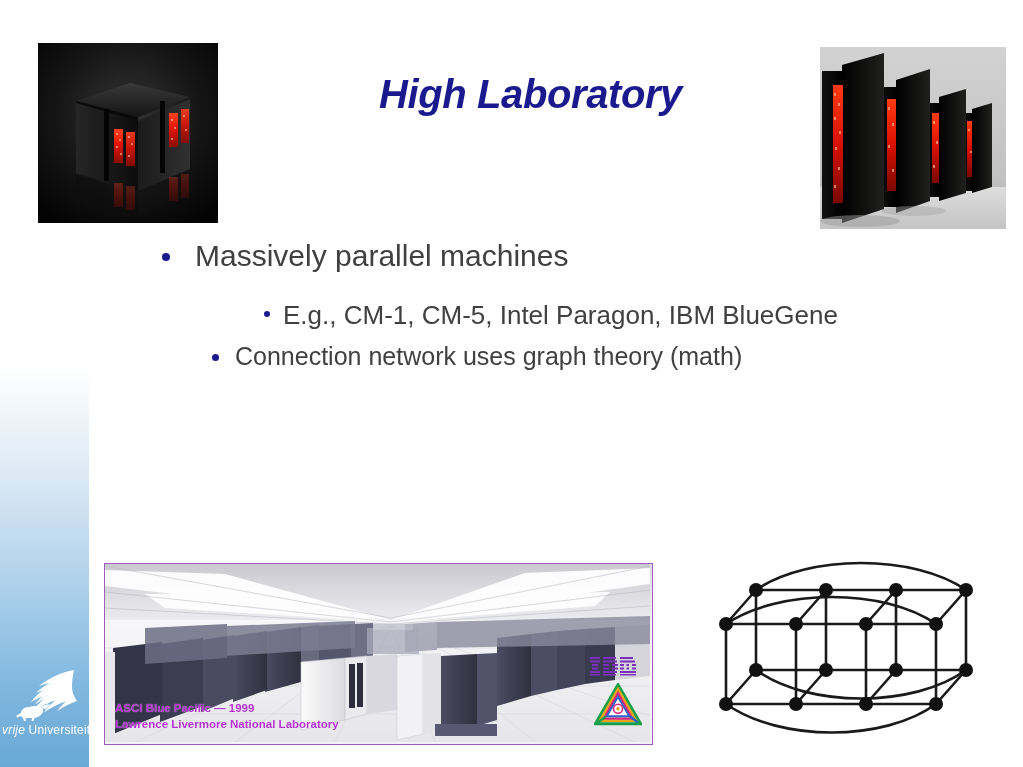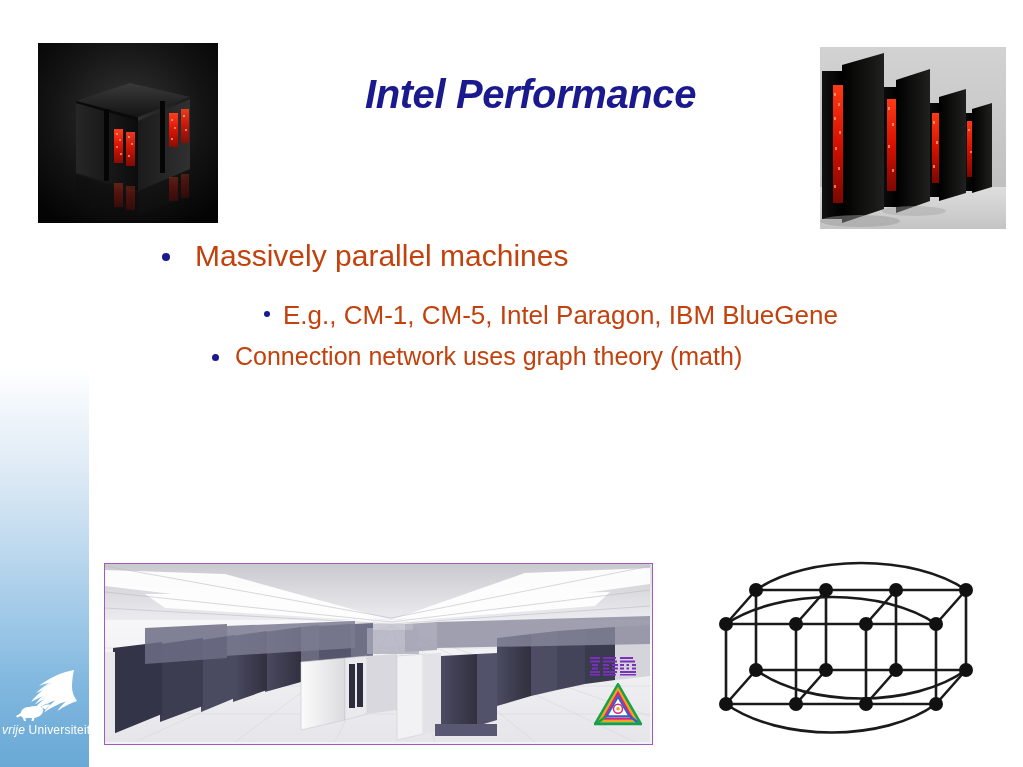--- a/index.html
+++ b/index.html
@@ -141,21 +141,21 @@
     position: relative;
     display: block;
   }
   .bullet-row .dot {
     position: absolute;
     border-radius: 50%;
     background: #1a1a8e;
   }
   .bullet-row .txt {
     display: block;
-    color: #c2410c;
+    color: #404040;
   }
 
   
   .lvl1 { margin-bottom: 4px; }
   .lvl1 .dot { width: 8px; height: 8px; left: 42px; top: 15px; }
   .lvl1 .txt {
     margin-left: 75px;
     font-size: 30px;
     line-height: 1.17;
   }
@@ -193,21 +193,21 @@
         <path d="M30 80 C22 80 16 84 14 90 C12 95 14 100 18 102 L20 108 L24 108 L23 102 L36 102 L35 108 L39 108 L41 102 C48 101 54 97 57 92 C60 87 58 82 54 80 C48 77 38 78 30 80 Z"></path>
         <path d="M54 80 C60 76 68 74 74 76 C70 78 66 81 63 85 Z"></path>
         <path d="M14 92 L4 98 L6 101 L16 97 Z"></path>
       </g>
     </svg>
     <div id="vu-wordmark"><span class="vu-it">vrije</span><span> Universiteit</span></div>
   </div>
 </div>
 
 <div id="slide-title">
-  <div>Intel Performance</div>
+  <div>High Laboratory</div>
 </div>
 
 <div class="photo-frame" id="cm5-cube-photo">
   <svg width="180" height="180" viewBox="0 0 180 180" aria-hidden="true">
     <defs>
       <linearGradient id="cubeFaceL" x1="0" y1="0" x2="1" y2="0">
         <stop offset="0%" stop-color="#262626"></stop>
           <stop offset="100%" stop-color="#0c0c0c"></stop>
       </linearGradient>
       <linearGradient id="cubeFaceR" x1="0" y1="0" x2="1" y2="0">
@@ -465,20 +465,24 @@
       <polygon points="330,58 545,52 545,80 330,84" fill="#8a8a9e"></polygon>
       <polygon points="300,60 332,58 332,86 300,88" fill="#9a9aac"></polygon>
     </g>
 
     <g opacity=".75">
       <rect x="262" y="64" width="52" height="26" fill="#a9a9ba"></rect>
       <rect x="268" y="60" width="40" height="6" fill="#bcbcc8"></rect>
     </g>
   </svg>
 
+  <div id="asci-caption">
+    <div>ASCI Blue Pacific — 1999</div>
+    <div>Lawrence Livermore National Laboratory</div>
+  </div>
 
   <svg id="ibm-logo" viewBox="0 0 104 40" aria-hidden="true">
     <g fill="#7b2fbe">
 
       <rect x="0" y="2" width="20" height="4"></rect>
         <rect x="0" y="9" width="20" height="4"></rect>
       <rect x="4" y="16" width="12" height="4"></rect>
         <rect x="4" y="23" width="12" height="4"></rect>
       <rect x="0" y="30" width="20" height="4"></rect>
         <rect x="0" y="36" width="20" height="3"></rect>

